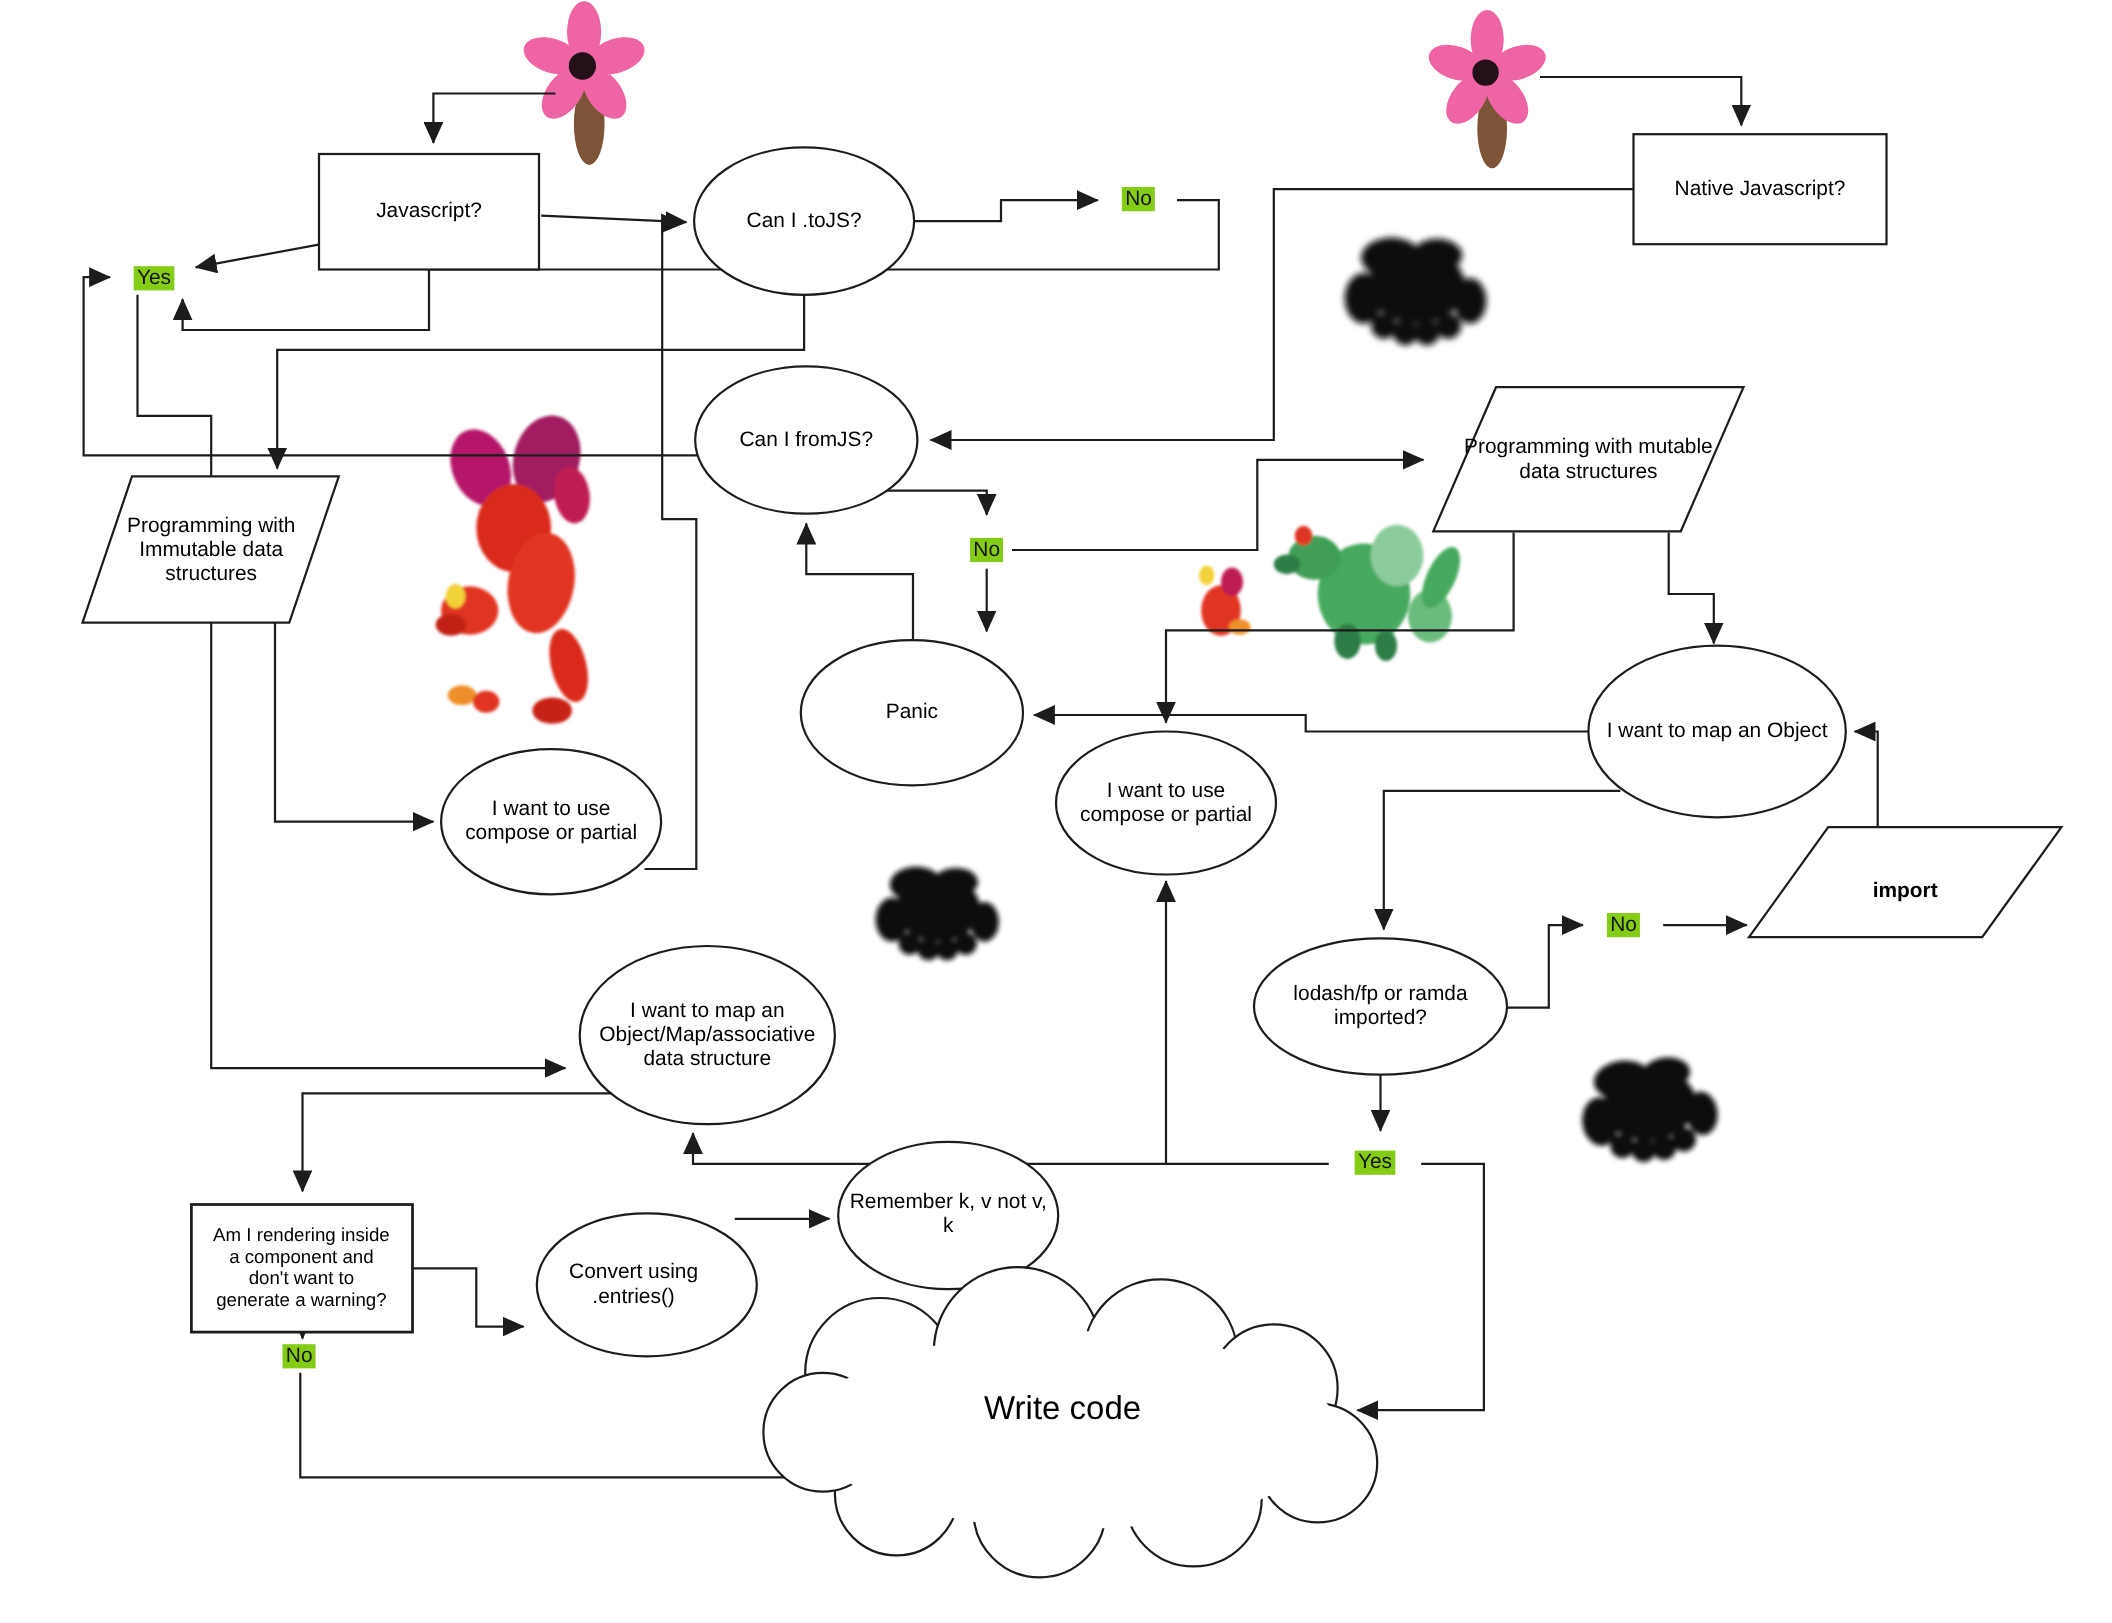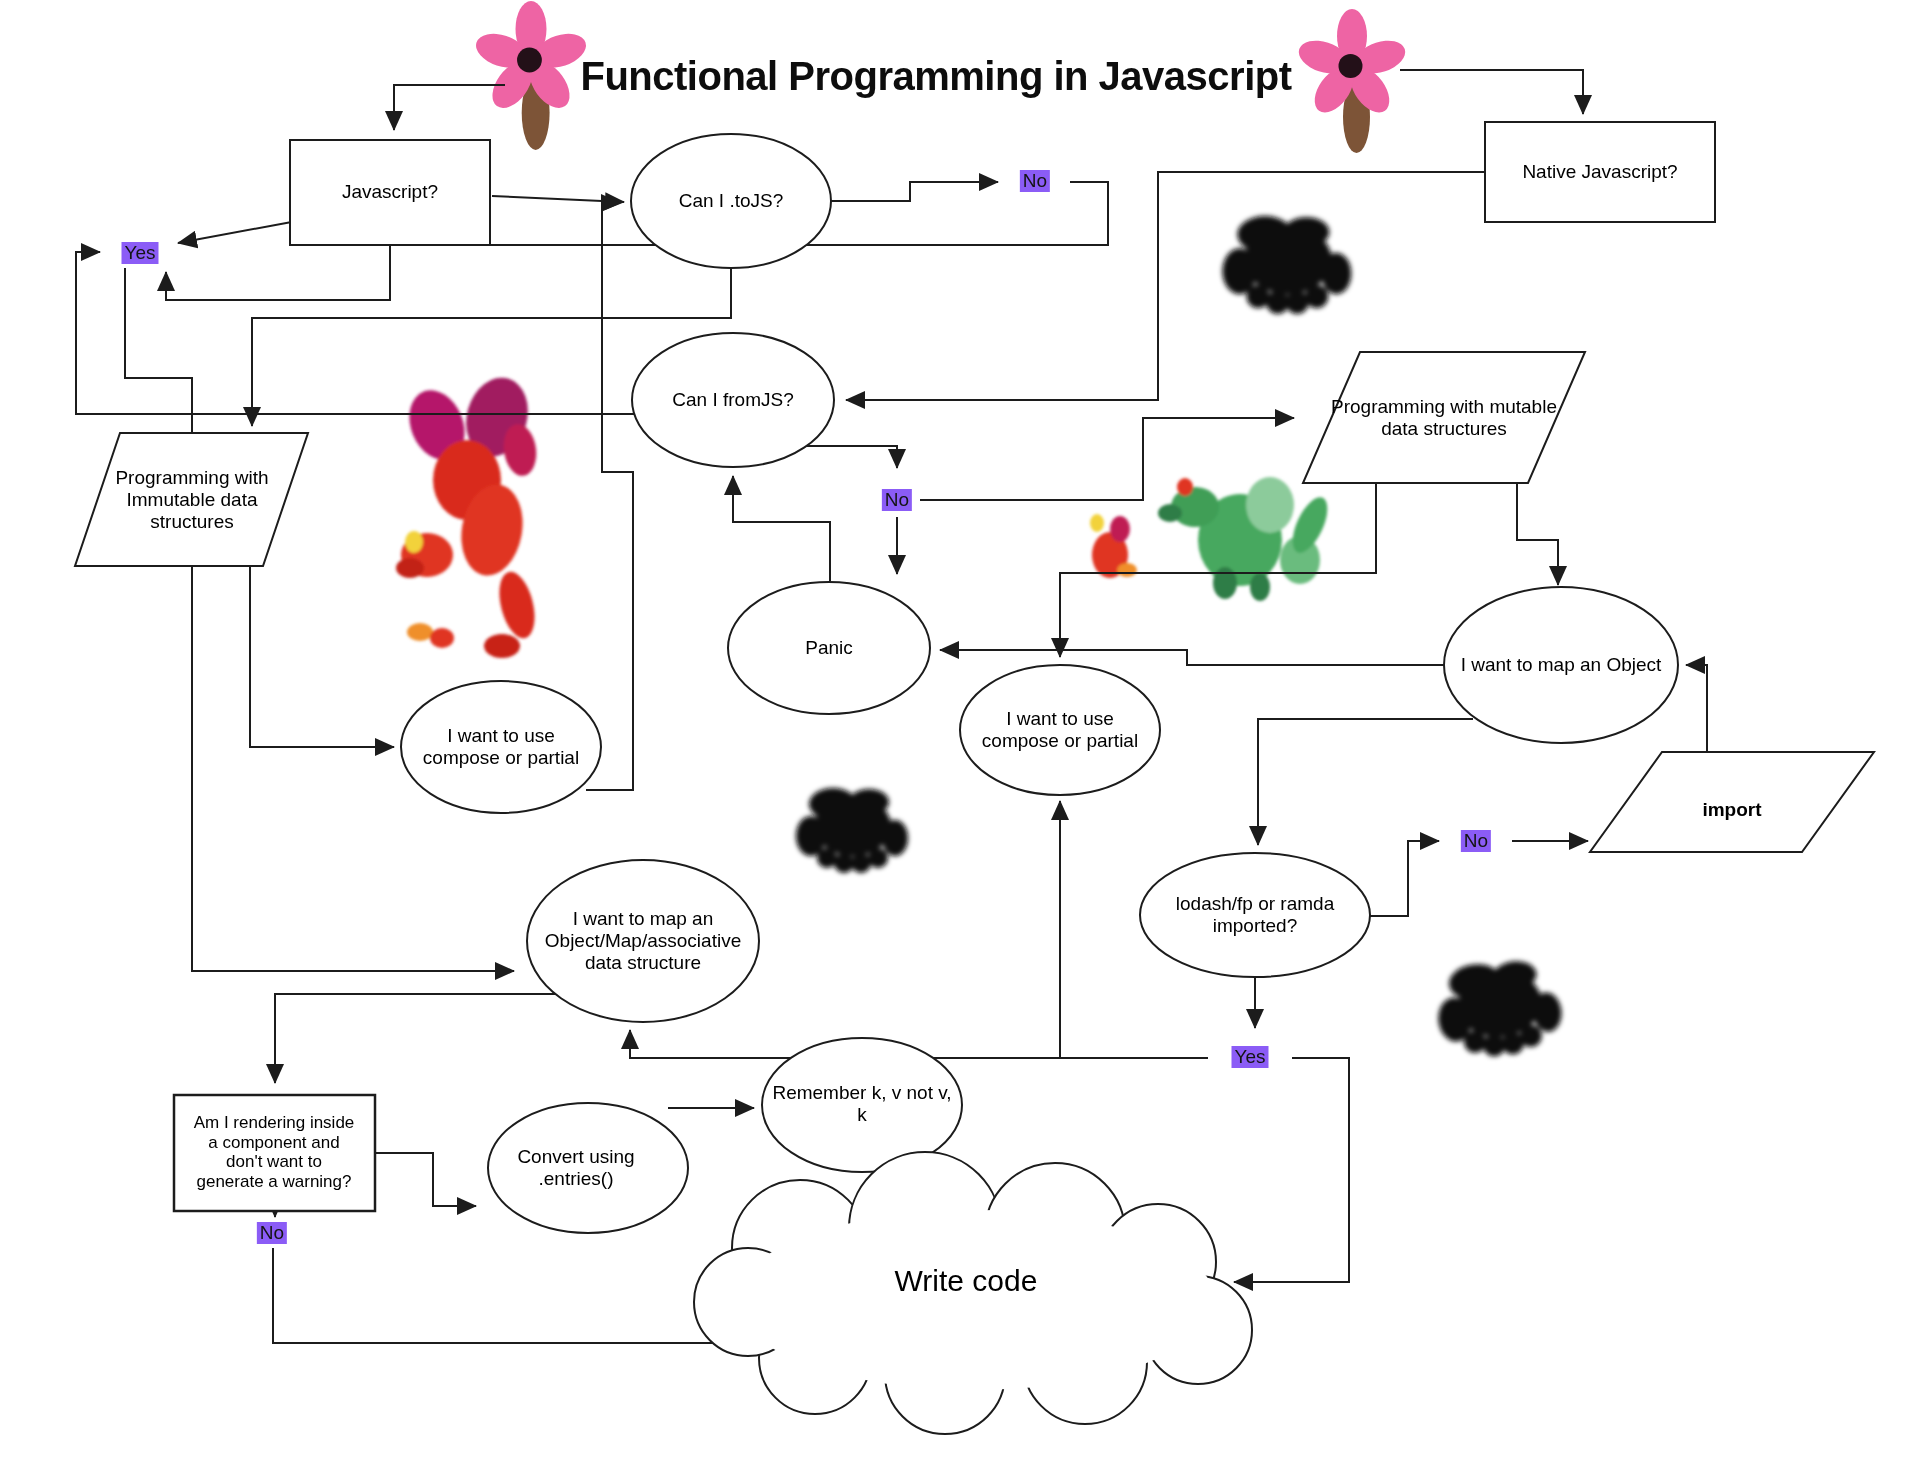--- a/index.html
+++ b/index.html
@@ -19,21 +19,21 @@
     line-height:1.15;
     color:#000000;
     white-space:pre-line;
     pointer-events:none;
   }
   .edge-label{
     position:absolute;
     transform:translate(-50%,-50%);
     font-size:19px;
     color:#141414;
-    background:#8b5cf6;
+    background:#84cc16;
     padding:0 3px;
     pointer-events:none;
   }
   .small-label{font-size:17px;}
   .big-label{font-size:30px;}
   #page-title{
     position:absolute;
     left:936px;top:76px;
     transform:translate(-50%,-50%);
     font-size:40px;
@@ -194,21 +194,20 @@
       <circle cx="1158" cy="1262" r="58"></circle>
       <circle cx="1198" cy="1330" r="54"></circle>
       <circle cx="1085" cy="1362" r="62"></circle>
       <circle cx="945" cy="1374" r="60"></circle>
       <circle cx="815" cy="1358" r="56"></circle>
       <circle cx="748" cy="1302" r="54"></circle>
       <ellipse cx="975" cy="1300" rx="240" ry="90" stroke="none"></ellipse>
     </g>
   </svg>
 
-  <div id="page-title">Functional Programming in Javascript</div>
 
   <div class="node-label" style="left:390px;top:192px;width:180px;">Javascript?</div>
   <div class="node-label" style="left:731px;top:201px;width:180px;">Can I .toJS?</div>
   <div class="node-label" style="left:1600px;top:172px;width:220px;">Native Javascript?</div>
   <div class="node-label" style="left:733px;top:400px;width:180px;">Can I fromJS?</div>
   <div class="node-label" style="left:192px;top:500px;width:210px;">Programming with
 Immutable data
 structures</div>
   <div class="node-label" style="left:1444px;top:418px;width:260px;">Programming with mutable
 data structures</div>

